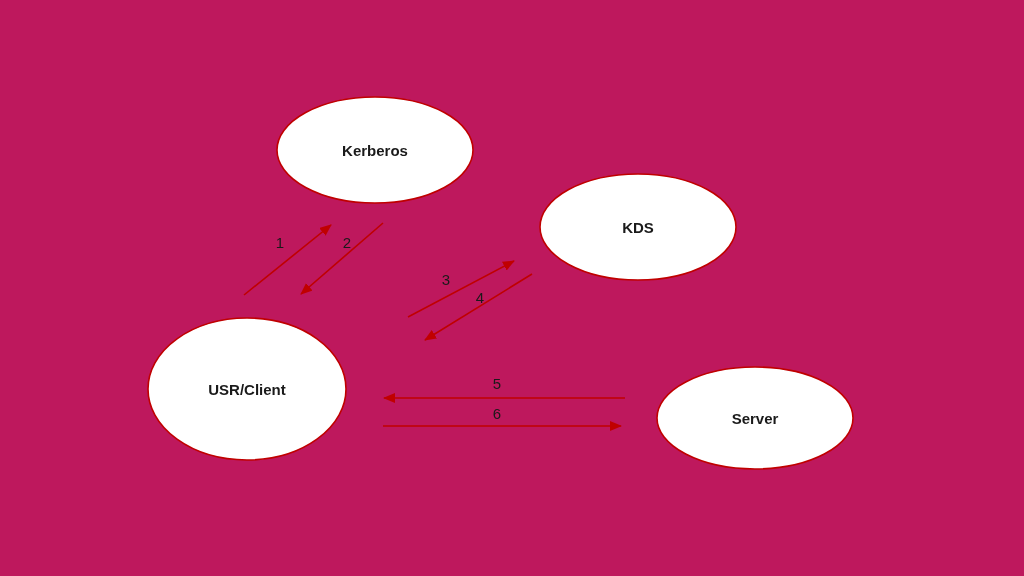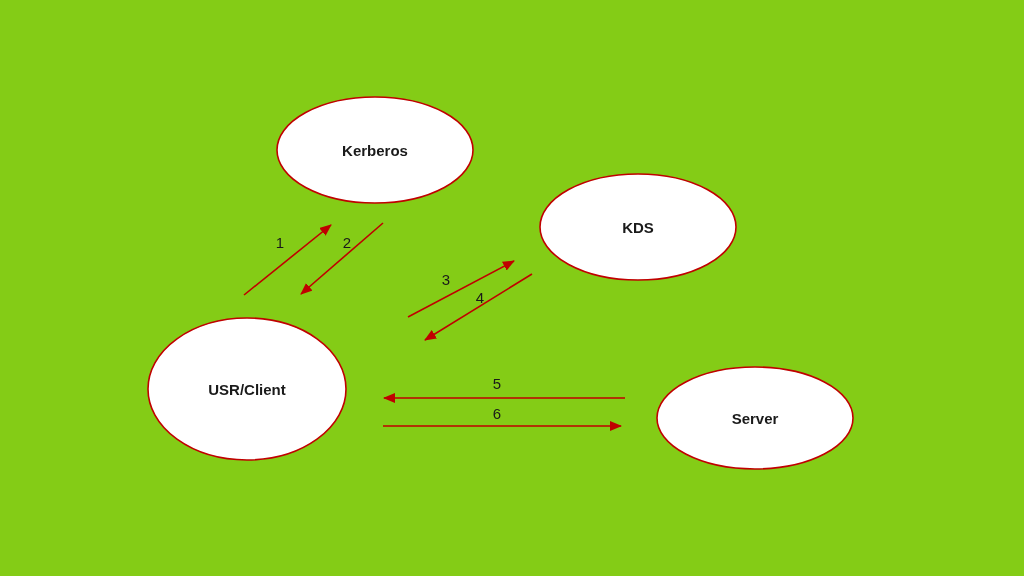--- a/index.html
+++ b/index.html
@@ -4,21 +4,21 @@
   <style>
     html, body {
       margin: 0;
       padding: 0;
       background: #ffffff;
     }
     .canvas {
       position: relative;
       width: 1024px;
       height: 576px;
-      background: #84cc16;
+      background: #be185d;
       overflow: hidden;
       font-family: "Liberation Sans", "DejaVu Sans", sans-serif;
     }
     svg { display: block; }
     .node-ellipse {
       fill: #ffffff;
       stroke: var(--accent, #c00000);
       stroke-width: 1.6;
     }
     .node-label {

